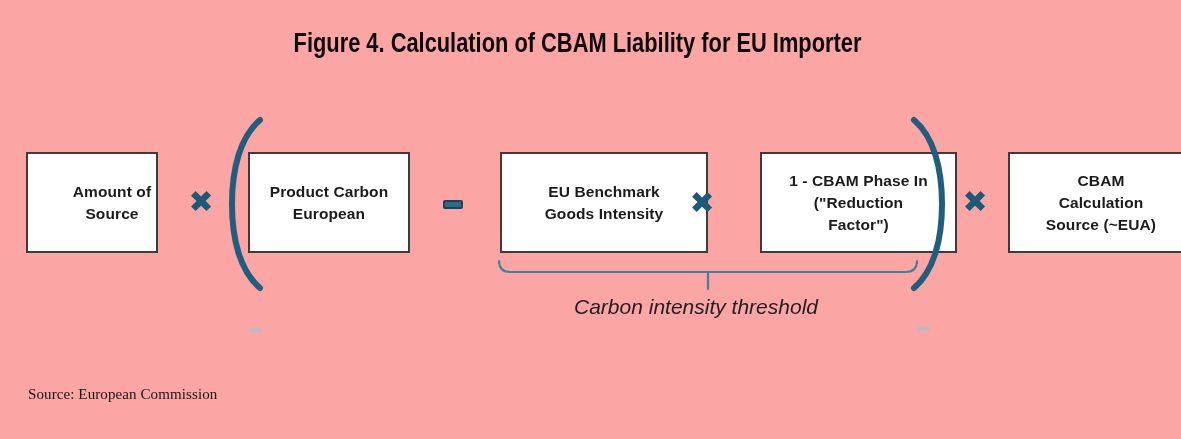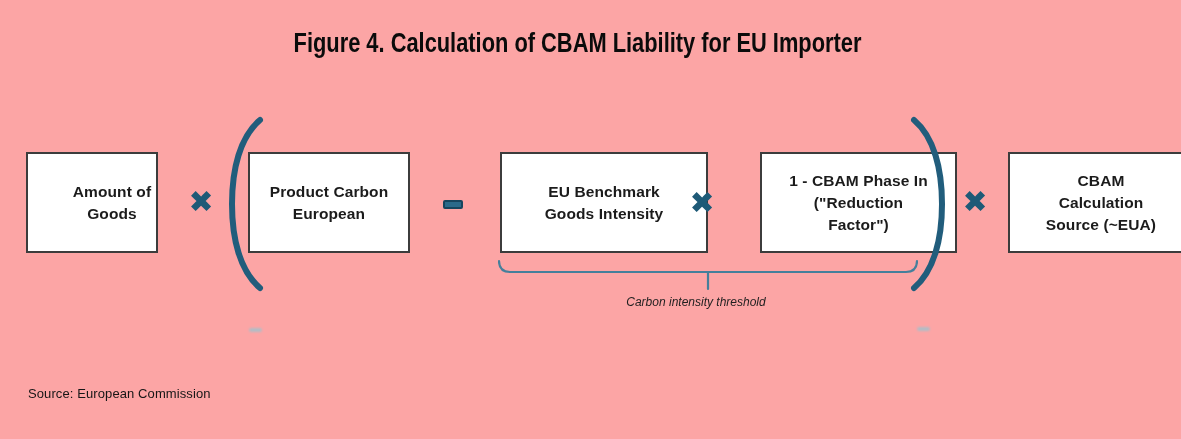--- a/index.html
+++ b/index.html
@@ -47,43 +47,43 @@
   }
   .paren{position:absolute;top:114px;width:38px;height:180px;}
   .paren-open{left:227px;}
   .paren-close{left:909px;}
   .paren path{fill:none;stroke:#215d7c;stroke-width:6;stroke-linecap:round;}
   .brace{position:absolute;left:498px;top:259px;width:420px;height:32px;}
   .brace path{fill:none;stroke:#457f9b;stroke-width:2.2;stroke-linecap:round;}
   .brace-label{
     position:absolute;left:486px;top:295px;width:420px;
     text-align:center;font-style:italic;
-    font-size:12px;color:#1f1f1f;white-space:nowrap;
+    font-size:21px;color:#1f1f1f;white-space:nowrap;
   }
   .smudge{
     position:absolute;width:13px;height:4px;border-radius:2px;
     background:#9fc3cf;opacity:.8;filter:blur(1px);
   }
   .smudge-left{left:249px;top:328px;}
   .smudge-right{left:917px;top:327px;}
   .source-line{
     position:absolute;left:28px;top:386px;
-    font-size:13px;color:#161616;white-space:nowrap;letter-spacing:0.1px;
+    font-size:15px;color:#161616;white-space:nowrap;letter-spacing:0.1px;font-family:Liberation Serif, serif;
   }
 </style>
 </head>
 <body>
 
 <div class="stage">
 
   <div class="fig-title">Figure 4. Calculation of CBAM Liability for EU Importer</div>
 
   <div class="box box-1">
     <span>Amount of</span>
-    <span>Goods</span>
+    <span>Source</span>
   </div>
 
   <span class="op-x op-x1">✖</span>
 
   <svg class="paren paren-open" viewBox="0 0 38 180">
     <path d="M 33 6 C 13 23, 5 55, 5 90 C 5 125, 13 157, 33 174"></path>
   </svg>
 
   <div class="box box-2">
     <span>Product Carbon</span>

